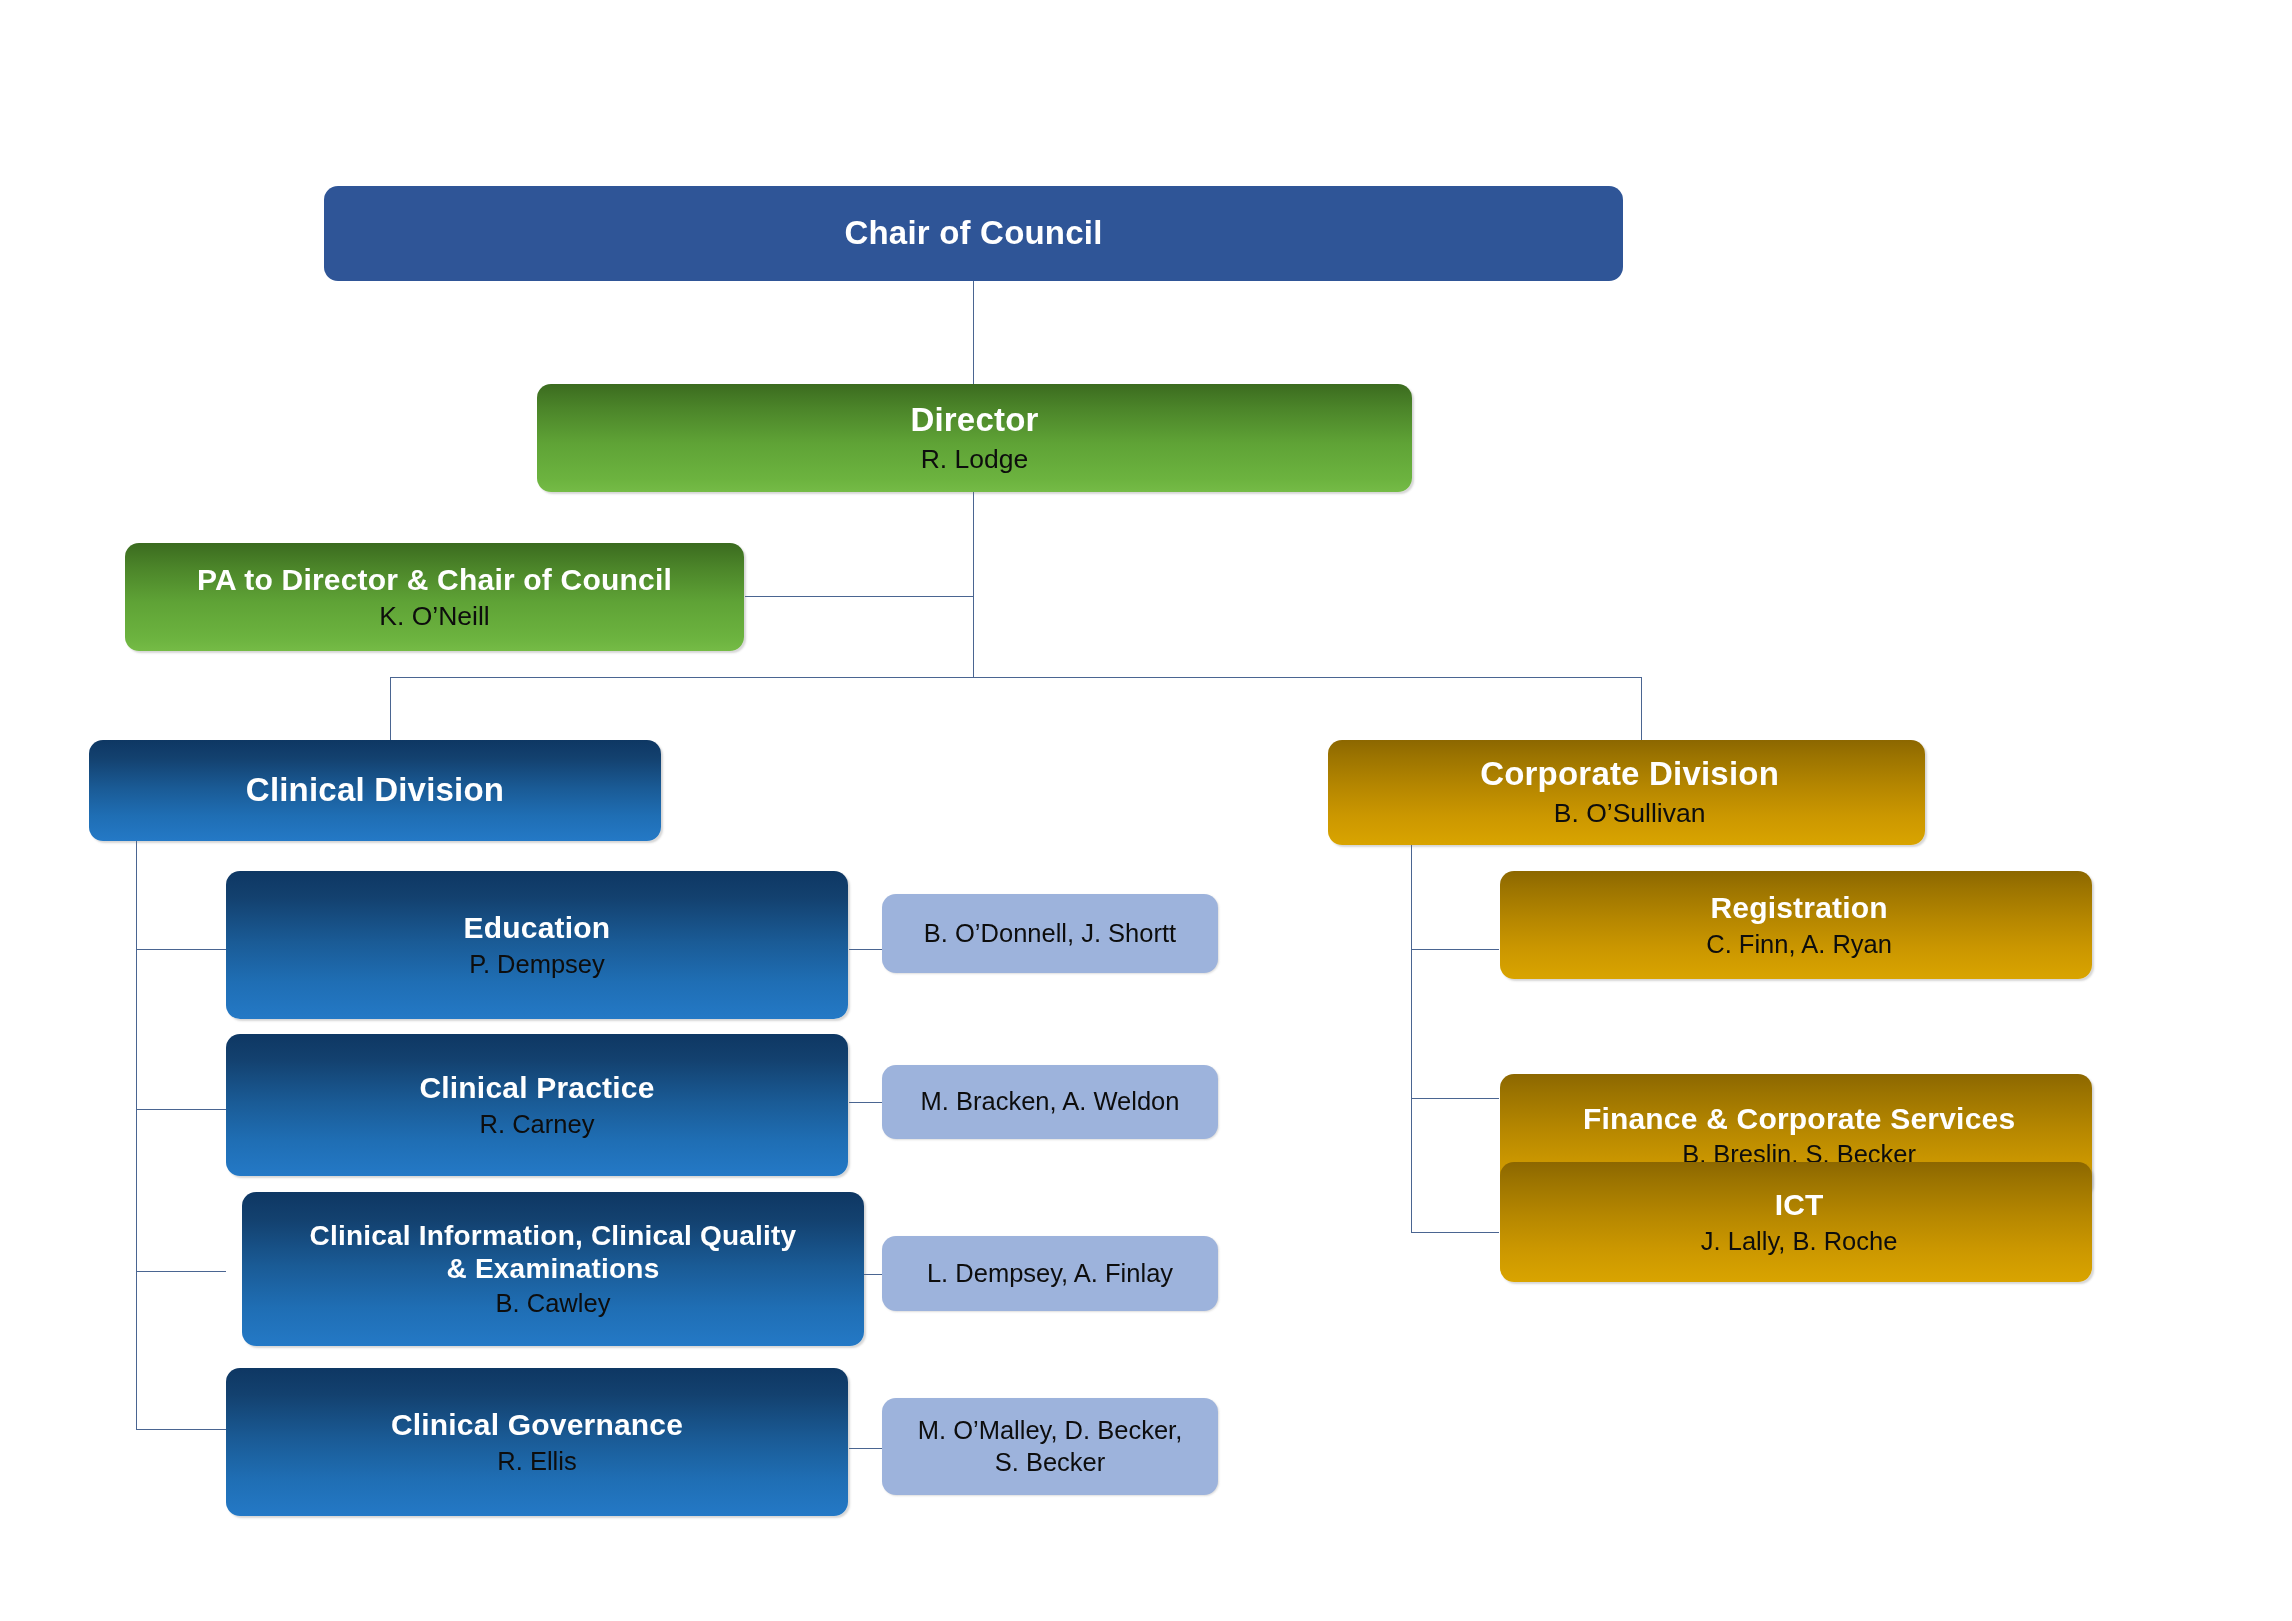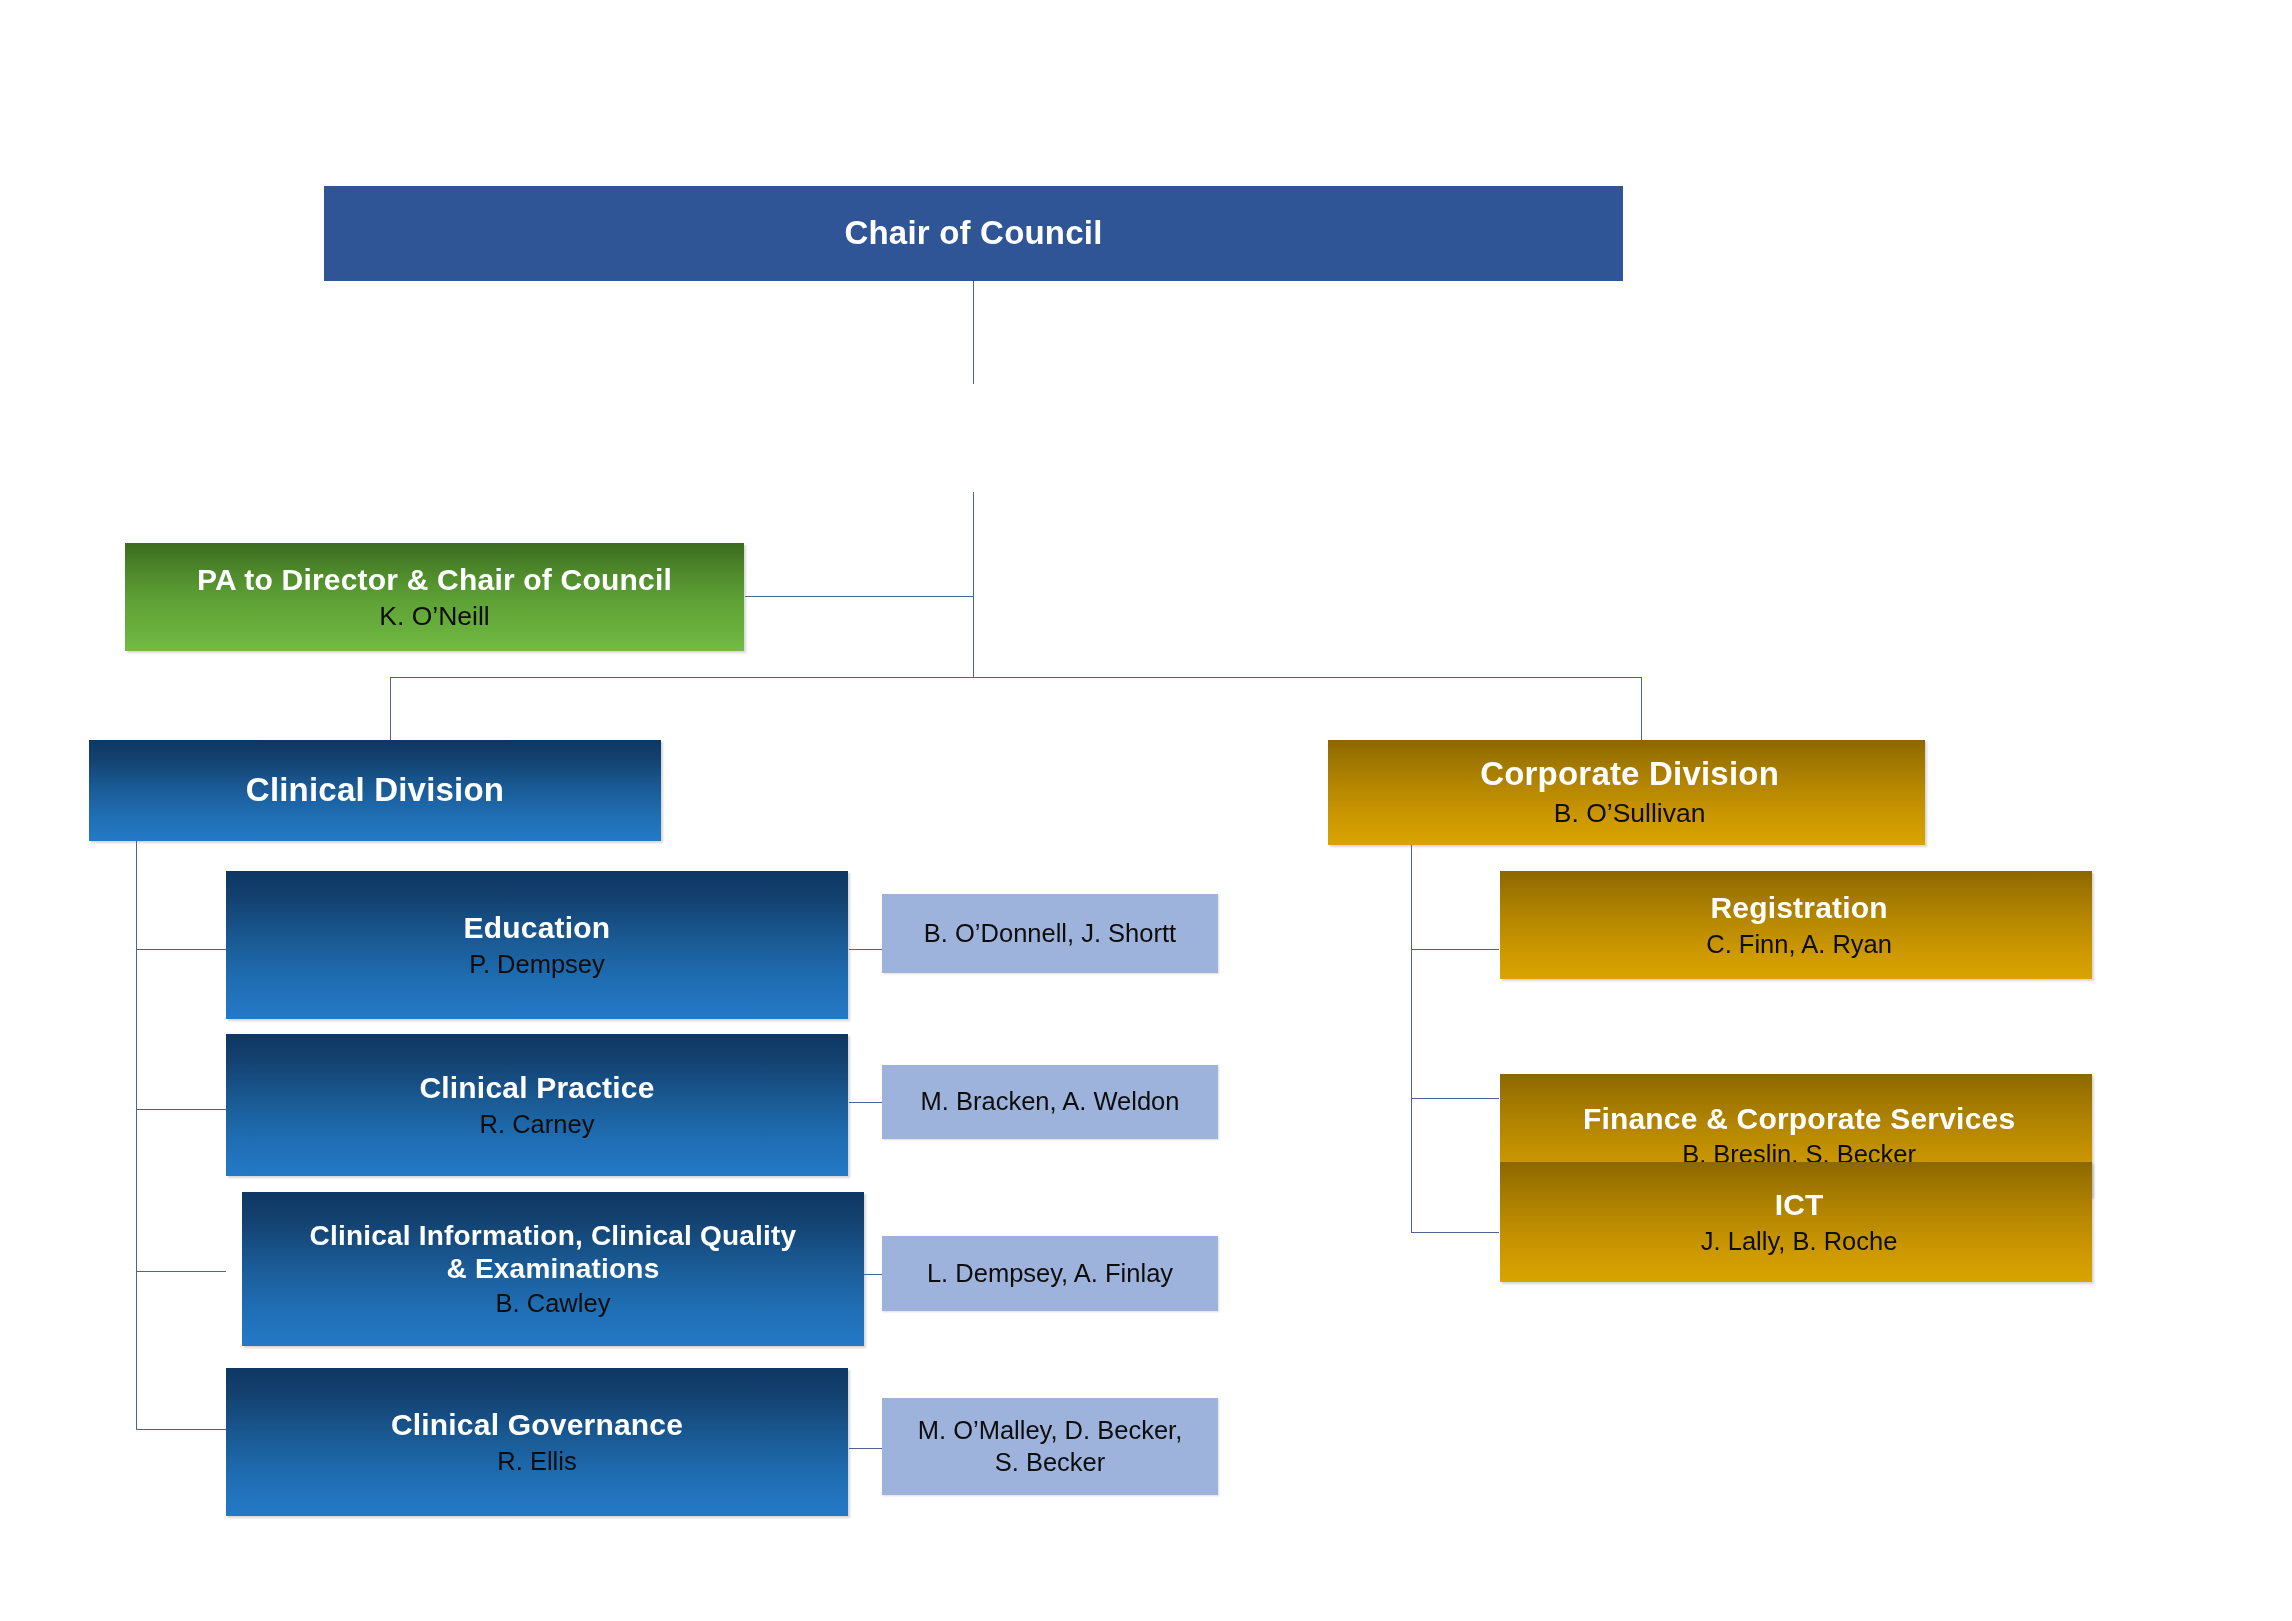--- a/index.html
+++ b/index.html
@@ -22,20 +22,21 @@
   
   .node {
     position: absolute;
     box-sizing: border-box;
     display: flex;
     flex-direction: column;
     justify-content: center;
     text-align: center;
     padding: 3.9px 9.8px;
     z-index: 5;
+    border-radius: 14px;
   }
   .node .title {
     font-weight: bold;
     color: #ffffff;
     line-height: 1.18;
     letter-spacing: 0.2px;
   }
   .node .person {
     color: #0d0d0d;
     line-height: 1.22;
@@ -112,20 +113,24 @@
 
   <div class="line v" style="left:1411px; top:845px; height:388px;"></div>
   <div class="line h" style="left:1411px; top:949px; width:88px;"></div>
   <div class="line h" style="left:1411px; top:1098px; width:88px;"></div>
   <div class="line h" style="left:1411px; top:1232px; width:88px;"></div>
 
   <div class="node c-top" style="left:324px; top:186px; width:1299px; height:95px;">
     <div class="title t-xl">Chair of Council</div>
   </div>
 
+  <div class="node c-green" style="left:537px; top:384px; width:875px; height:108px;">
+    <div class="title t-xl">Director</div>
+    <div class="person p-lg">R. Lodge</div>
+  </div>
 
   <div class="node c-green" style="left:125px; top:543px; width:619px; height:108px;">
     <div class="title t-lg">PA to Director &amp; Chair of Council</div>
     <div class="person p-lg">K. O’Neill</div>
   </div>
 
   <div class="node c-blue" style="left:89px; top:740px; width:572px; height:101px;">
     <div class="title t-xl">Clinical Division</div>
   </div>
 

